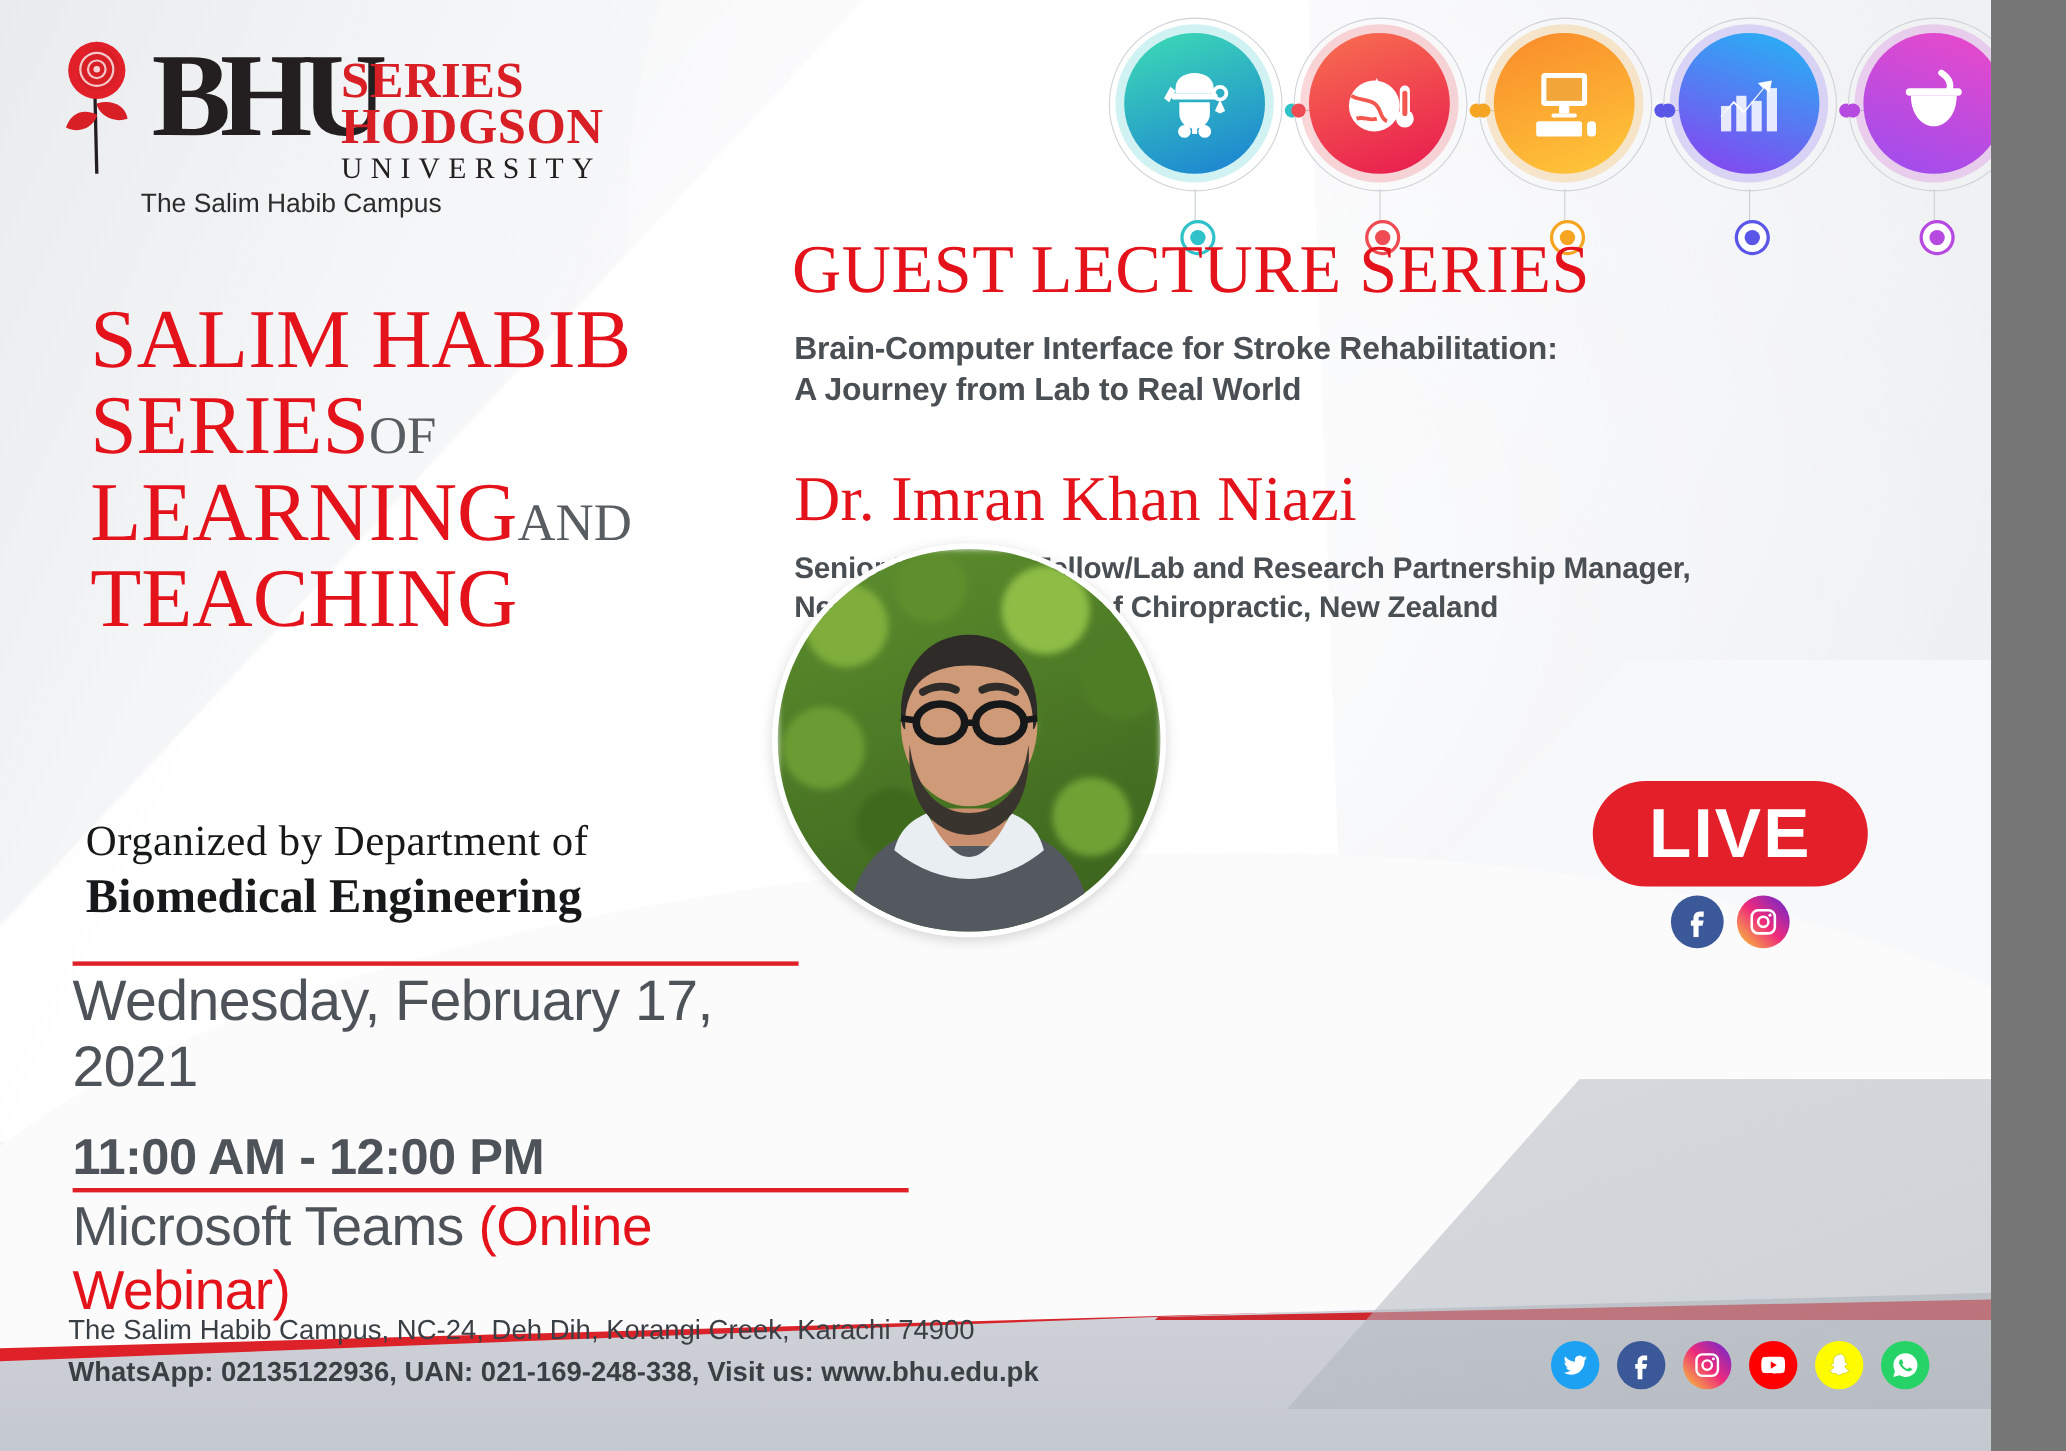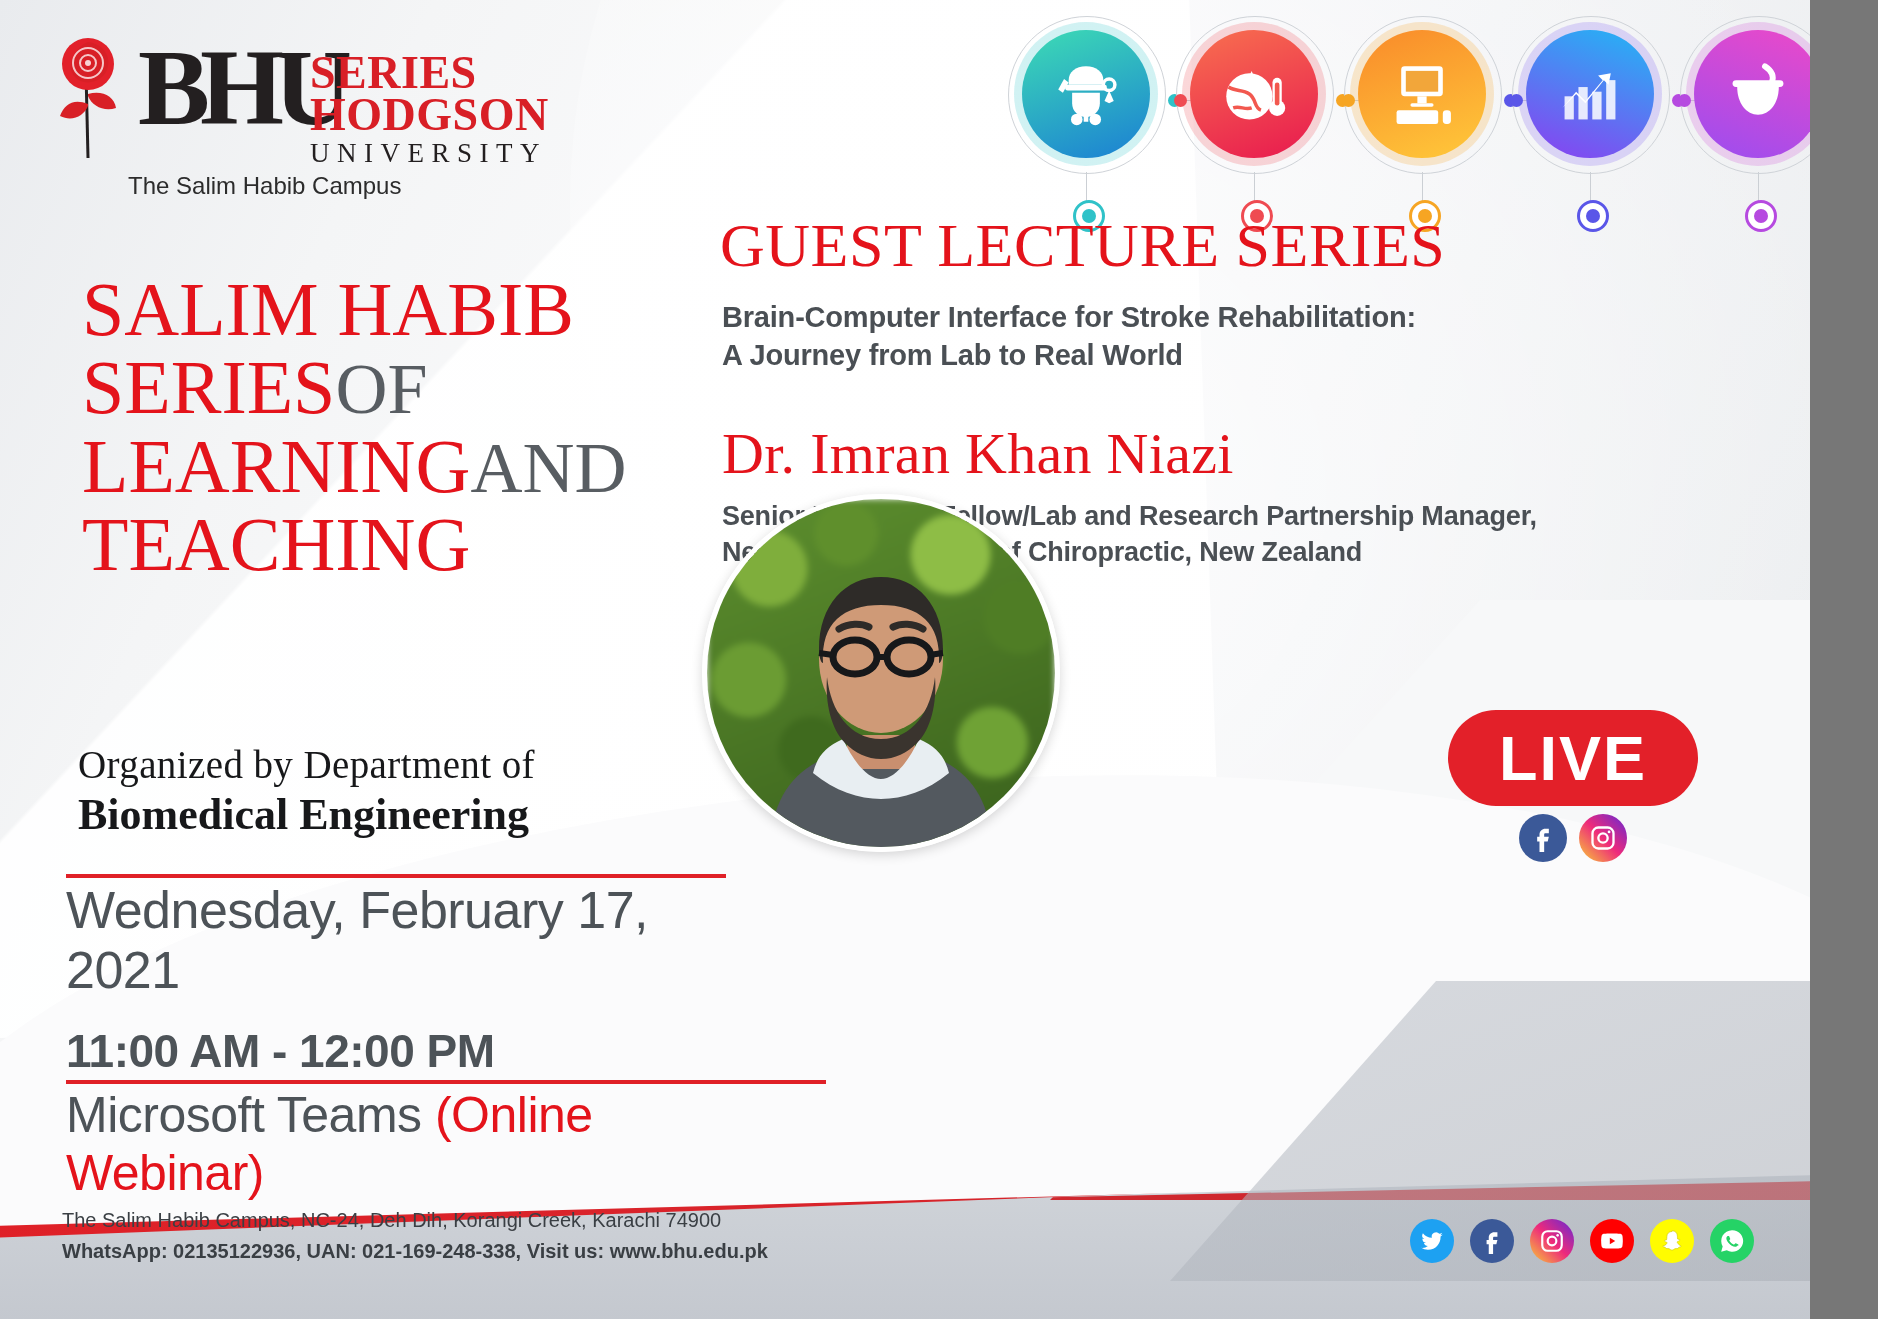--- a/index.html
+++ b/index.html
@@ -58,21 +58,21 @@
   .node .disc svg{width:74px;height:74px;}
   .stem{position:absolute;width:1px;background:#cbcfd4;}
   .dotsm{position:absolute;width:13px;height:13px;border-radius:50%;}
   .dotbig{position:absolute;width:26px;height:26px;border-radius:50%;
     display:flex;align-items:center;justify-content:center;background:#fff;}
   .dotbig i{display:block;width:14px;height:14px;border-radius:50%;}
 
   
   .headline{position:absolute;left:82px;top:270px;width:660px;
     font-family:"Liberation Serif",serif;color:#e4131b;font-size:76px;line-height:1.03;}
-  .headline .sm{color:#585d62;font-size:72px;}
+  .headline .sm{color:#585d62;font-size:48px;}
   .orgblock{position:absolute;left:78px;top:742px;width:700px;font-family:"Liberation Serif",serif;color:#17181a;}
   .orgblock .o1{font-size:39px;letter-spacing:.4px;}
   .orgblock .o2{font-size:44px;font-weight:bold;margin-top:2px;}
 
   .rule{position:absolute;height:4px;background:#e02027;}
   .datebox{position:absolute;left:66px;top:880px;width:660px;}
   .dateline{font-size:52px;color:#4d5358;letter-spacing:-.5px;font-family:"Liberation Sans",sans-serif;}
   .timeline{font-size:46px;color:#4d5358;font-weight:bold;margin-top:24px;letter-spacing:-.5px;}
   .venue{font-size:50px;color:#4d5358;margin-top:8px;letter-spacing:-.5px;}
   .venue b{color:#e4131b;font-weight:normal;}
@@ -105,21 +105,21 @@
 
   .livewrap{position:absolute;left:1448px;top:710px;width:250px;text-align:center;}
   .livepill{width:250px;height:96px;border-radius:48px;background:#e32029;
     display:flex;align-items:center;justify-content:center;}
   .livepill span{color:#fff;font-size:63px;font-weight:bold;letter-spacing:2px;}
   .socrow{margin-top:8px;display:flex;justify-content:center;gap:12px;}
   .soc{width:48px;height:48px;border-radius:50%;display:flex;align-items:center;justify-content:center;}
   .soc svg{width:28px;height:28px;}
 
   
-  .addr{position:absolute;left:62px;bottom:52px;font-size:20px;color:#3a3f44;line-height:1.55;}
+  .addr{position:absolute;left:62px;bottom:52px;font-size:25px;color:#3a3f44;line-height:1.55;}
   .addr .b{font-weight:bold;}
   .footsoc{position:absolute;right:56px;bottom:56px;display:flex;gap:16px;align-items:center;}
   .fs{width:44px;height:44px;border-radius:50%;display:flex;align-items:center;justify-content:center;}
   .fs svg{width:26px;height:26px;}
 </style>
 </head>
 <body>
 
 <div id="poster">
 

